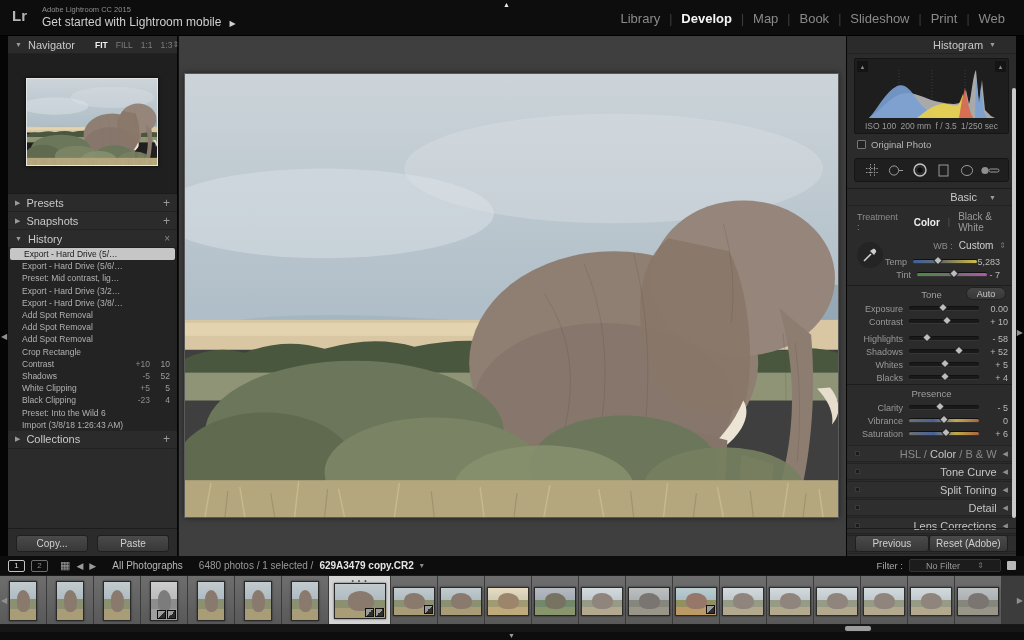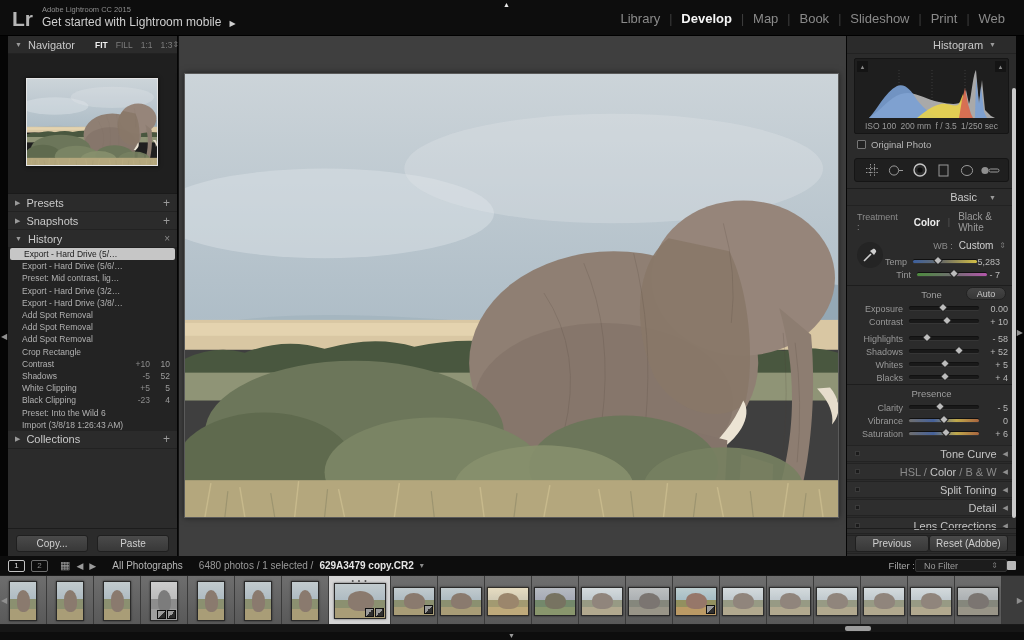--- a/index.html
+++ b/index.html
@@ -1,21 +1,21 @@
 <!DOCTYPE html>
 <html><head>
 <meta charset="utf-8">
 <style>
   html,body{margin:0;padding:0;background:#000;}
   *{box-sizing:border-box;font-family:"Liberation Sans",sans-serif;-webkit-font-smoothing:antialiased;}
   #stage{position:relative;width:1024px;height:640px;background:#111;overflow:hidden;}
 
   
   #topbar{position:absolute;left:0;top:0;width:1024px;height:36px;background:#0d0d0d;border-bottom:1px solid #000;}
-  #logo-box{position:absolute;left:12px;top:7px;color:#b5b5b5;font-size:21px;font-weight:bold;letter-spacing:0;}
+  #logo-box{position:absolute;left:12px;top:7px;color:#b5b5b5;font-size:15px;font-weight:bold;letter-spacing:0;}
   #id-plate{position:absolute;left:42px;top:5px;}
   #id-title{font-size:7.5px;color:#8f8f8f;}
   #id-sub{font-size:12px;color:#cfcfcf;margin-top:1px;}
   #id-sub .play{font-size:8px;color:#cfcfcf;margin-left:8px;}
   #modules{position:absolute;right:10px;top:11px;display:flex;align-items:center;gap:0;}
   .module{font-size:13px;color:#8a8a8a;padding:0 9px;cursor:default;}
   .module.active{color:#f5f5f5;font-weight:bold;}
   .module-sep{color:#3f3f3f;font-size:12px;}
   #top-collapse{position:absolute;left:503px;top:1px;color:#e8e8e8;font-size:7px;}
 
@@ -118,23 +118,23 @@
   #status-row{position:absolute;left:0;top:0;width:100%;height:19px;display:flex;align-items:center;padding:0 8px;gap:6px;}
   .mon-btn{width:17px;height:12px;border-radius:2px;font-size:8px;display:flex;align-items:center;justify-content:center;}
   #mon1{border:1px solid #c3c3c3;color:#d9d9d9;}
   #mon2{border:1px solid #6f6f6f;color:#8a8a8a;}
   #grid-icon{color:#9a9a9a;font-size:11px;margin-left:6px;}
   .nav-arrow{color:#9a9a9a;font-size:9px;}
   #source-label{color:#b8b8b8;font-size:10px;margin-left:10px;}
   #status-text{color:#9a9a9a;font-size:10px;margin-left:10px;}
   #file-name{color:#e4e4e4;font-size:10px;font-weight:bold;}
   #file-caret{color:#8a8a8a;font-size:8px;}
-  #filter-zone{margin-left:auto;display:flex;align-items:center;}
+  #filter-zone{margin-left:auto;display:flex;align-items:center;gap:6px;}
   #filter-label{color:#a8a8a8;font-size:9.5px;}
-  #filter-select{width:92px;height:13px;background:#1c1c1c;border:1px solid #333;border-radius:2px;color:#9a9a9a;font-size:9px;display:flex;align-items:center;padding:0 8px;justify-content:space-between;}
+  #filter-select{width:92px;height:13px;background:#1c1c1c;border:1px solid #333;border-radius:2px;color:#9a9a9a;font-size:9px;display:flex;align-items:center;padding:0 16px;justify-content:space-between;}
   #filter-toggle{width:9px;height:9px;background:#b9b9b9;border-radius:1px;}
 
   #filmstrip{position:absolute;left:0;top:19px;width:100%;height:50px;background:#3c3c3c;border-top:1px solid #1a1a1a;border-bottom:1px solid #1a1a1a;display:flex;overflow:hidden;}
   .cell{position:relative;flex:0 0 auto;width:47px;height:50px;background:linear-gradient(#6e6e6e,#585858);border-right:1px solid #3a3a3a;display:flex;align-items:center;justify-content:center;}
   .cell.selected{width:62px;background:#d4d4d4;}
   .thumb{position:relative;border:1px solid #2a2a2a;box-shadow:0 0 2px rgba(0,0,0,.6);overflow:hidden;}
   .thumb .sky{position:absolute;left:0;top:0;width:100%;height:46%;background:linear-gradient(#c2cbce,#aebbc2);}
   .thumb .veg{position:absolute;left:0;top:46%;width:100%;height:28%;background:#8b9070;}
   .thumb .grass{position:absolute;left:0;bottom:0;width:100%;height:28%;background:#a99d77;}
   .thumb .eleph{position:absolute;left:26%;top:22%;width:52%;height:56%;background:#8a7a6e;border-radius:46% 54% 40% 40%;}
@@ -579,26 +579,26 @@
             <span class="slider-track track-vib">
               <span class="slider-thumb" style="left: 53%;"></span>
             </span>
             <span class="slider-value">+ 6</span>
           </div>
         </div>
     </div>
     <div id="collapsed-panels" style="margin-top:5px;">
         <div class="cpanel">
           <span class="sw"></span>
-          <span class="lbl">Tone Curve</span>
+          <span class="lbl"><span class="dim">HSL</span><span class="dim">  /  </span><span>Color</span><span class="dim">  /  </span><span class="dim">B &amp; W</span></span>
           <span class="tri">◀</span>
         </div>
         <div class="cpanel">
           <span class="sw"></span>
-          <span class="lbl"><span class="dim">HSL</span><span class="dim">  /  </span><span>Color</span><span class="dim">  /  </span><span class="dim">B &amp; W</span></span>
+          <span class="lbl">Tone Curve</span>
           <span class="tri">◀</span>
         </div>
         <div class="cpanel">
           <span class="sw"></span>
           <span class="lbl">Split Toning</span>
           <span class="tri">◀</span>
         </div>
         <div class="cpanel">
           <span class="sw"></span>
           <span class="lbl">Detail</span>

